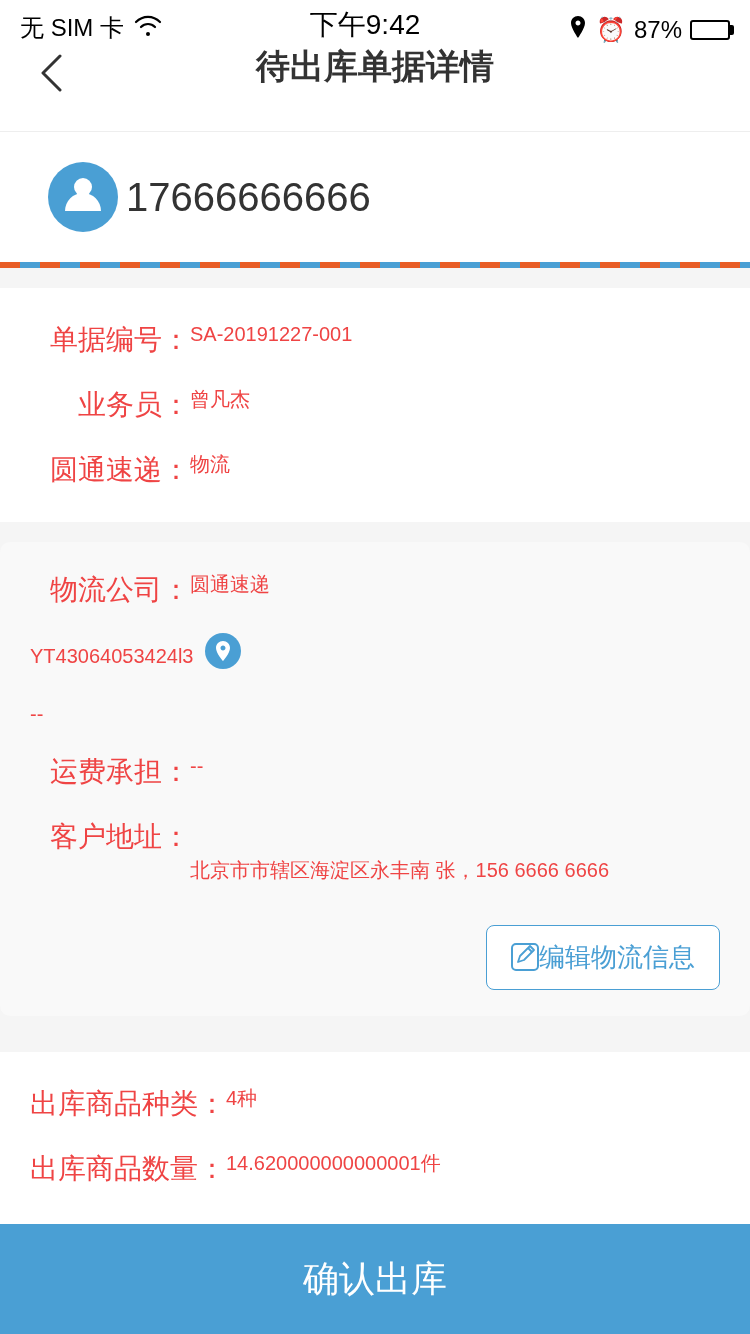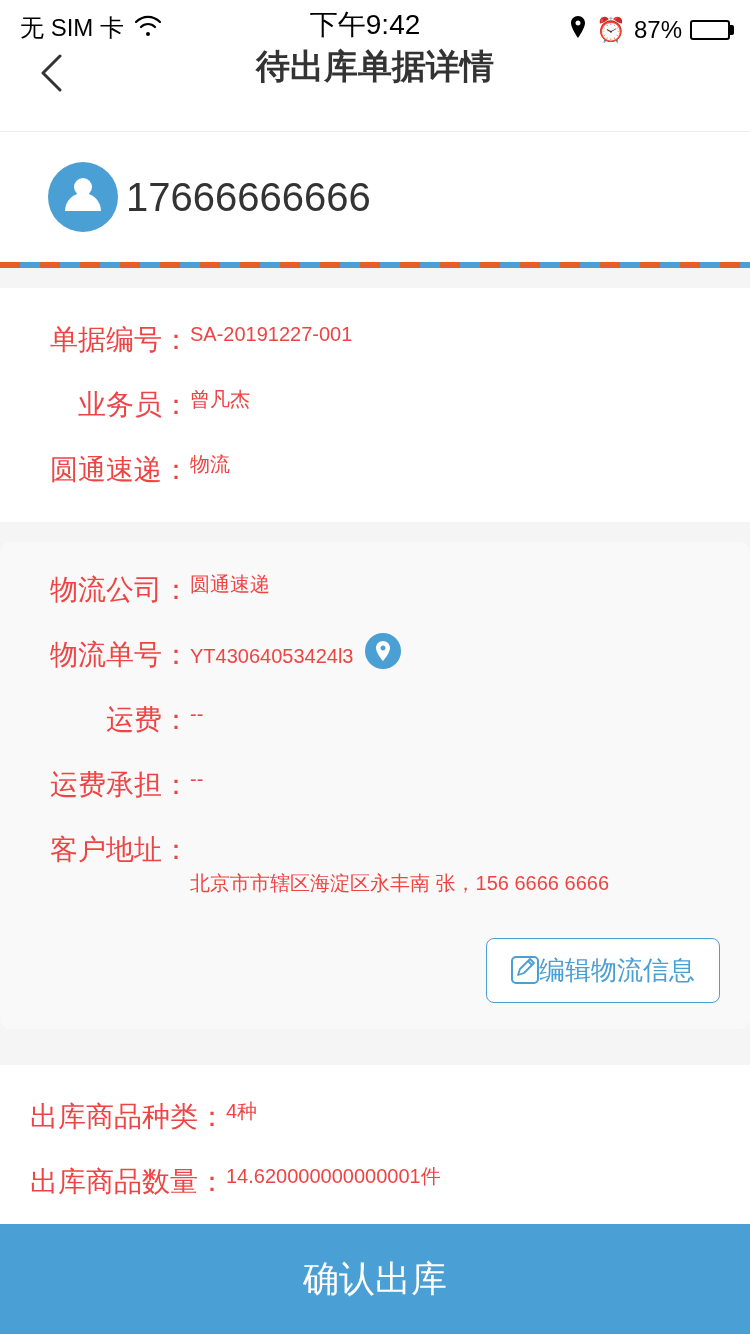--- a/index.html
+++ b/index.html
@@ -313,33 +313,31 @@
       <span class="info-value">物流</span>
     </div>
   </div>
 
   <div class="section logistics-card">
     <div class="info-row">
       <span class="info-label">物流公司：</span>
       <span class="info-value">圆通速递</span>
     </div>
     <div class="info-row">
-      <span class="info-label">物流单号：</span>
       <span class="info-value">
         <span>YT43064053424l3</span>
         <span>
           <svg width="36" height="36" viewBox="0 0 36 36" fill="none">
             <circle cx="18" cy="18" r="18" fill="#4a9fd4"></circle>
             <path d="M18 8C14.1 8 11 11.1 11 15c0 5.2 7 13 7 13s7-7.8 7-13c0-3.9-3.1-7-7-7zm0 9.5c-1.4 0-2.5-1.1-2.5-2.5S16.6 12.5 18 12.5s2.5 1.1 2.5 2.5S19.4 17.5 18 17.5z" fill="#fff"></path>
           </svg>
         </span>
       </span>
     </div>
     <div class="info-row">
-      <span class="info-label">运费：</span>
       <span class="info-value">--</span>
     </div>
     <div class="info-row">
       <span class="info-label">运费承担：</span>
       <span class="info-value">--</span>
     </div>
     <div class="info-row">
       <span class="info-label">客户地址：</span>
       <span class="info-value" style="flex-wrap:wrap; line-height:1.5;margin-top:40px;">北京市市辖区海淀区永丰南  张，156 6666 6666</span>
     </div>

